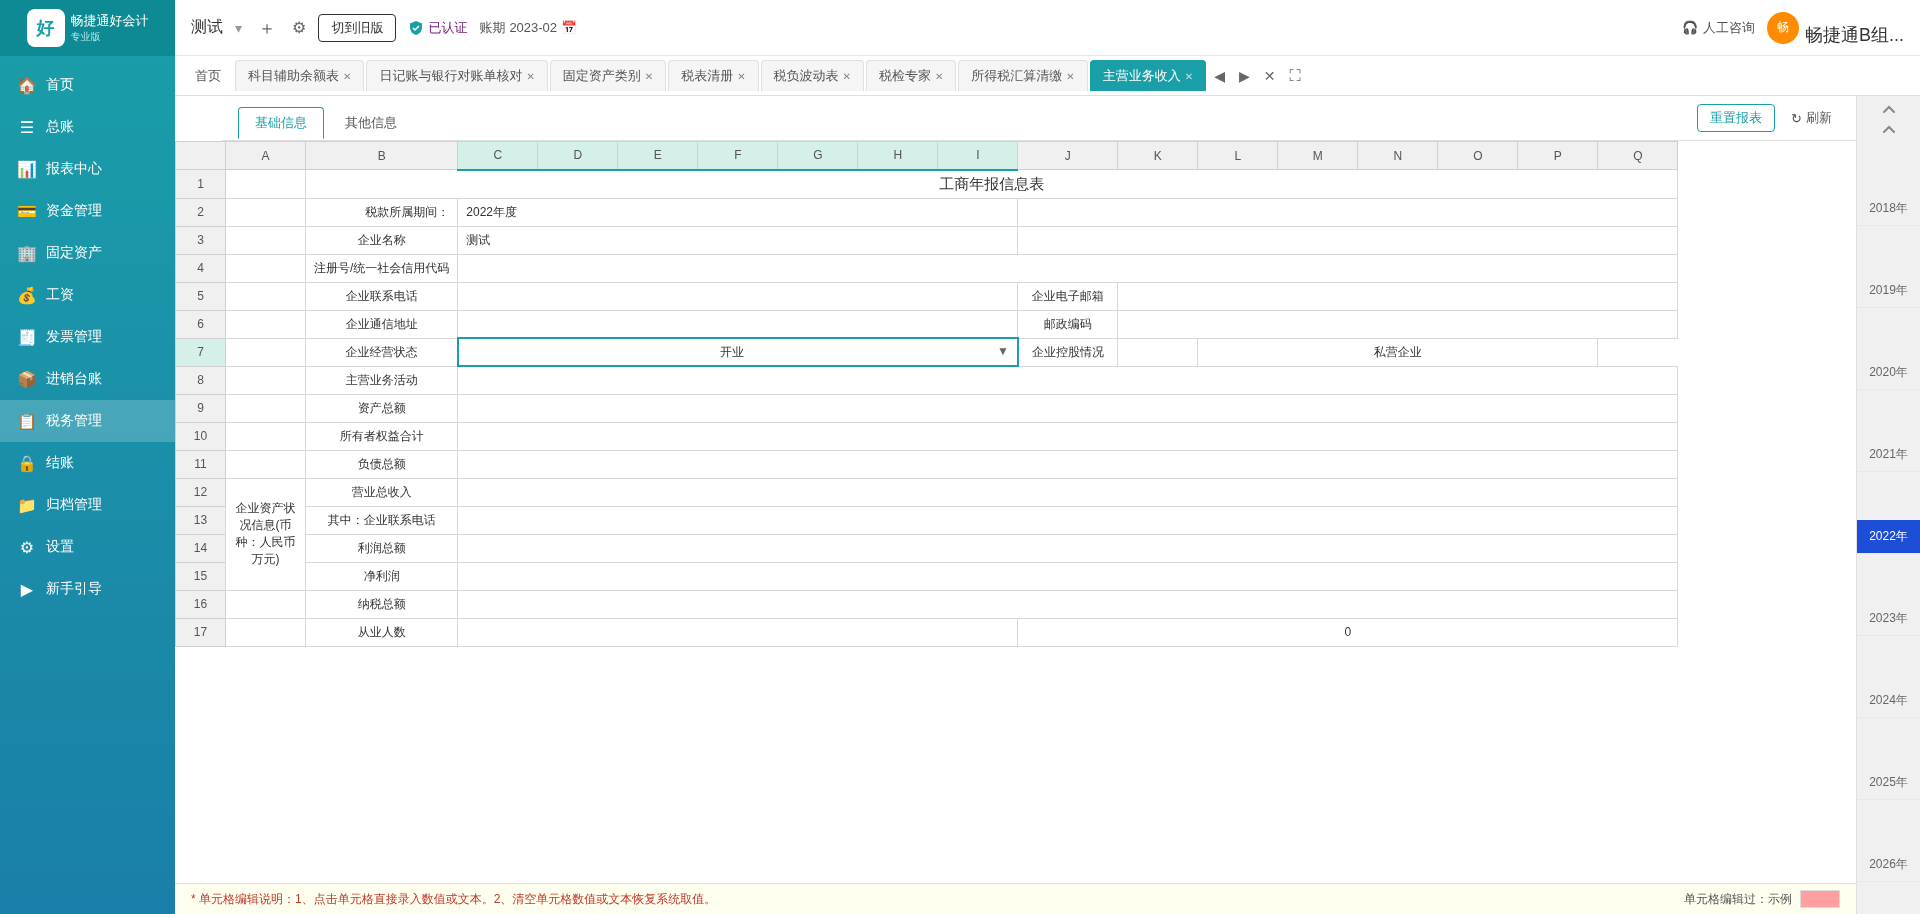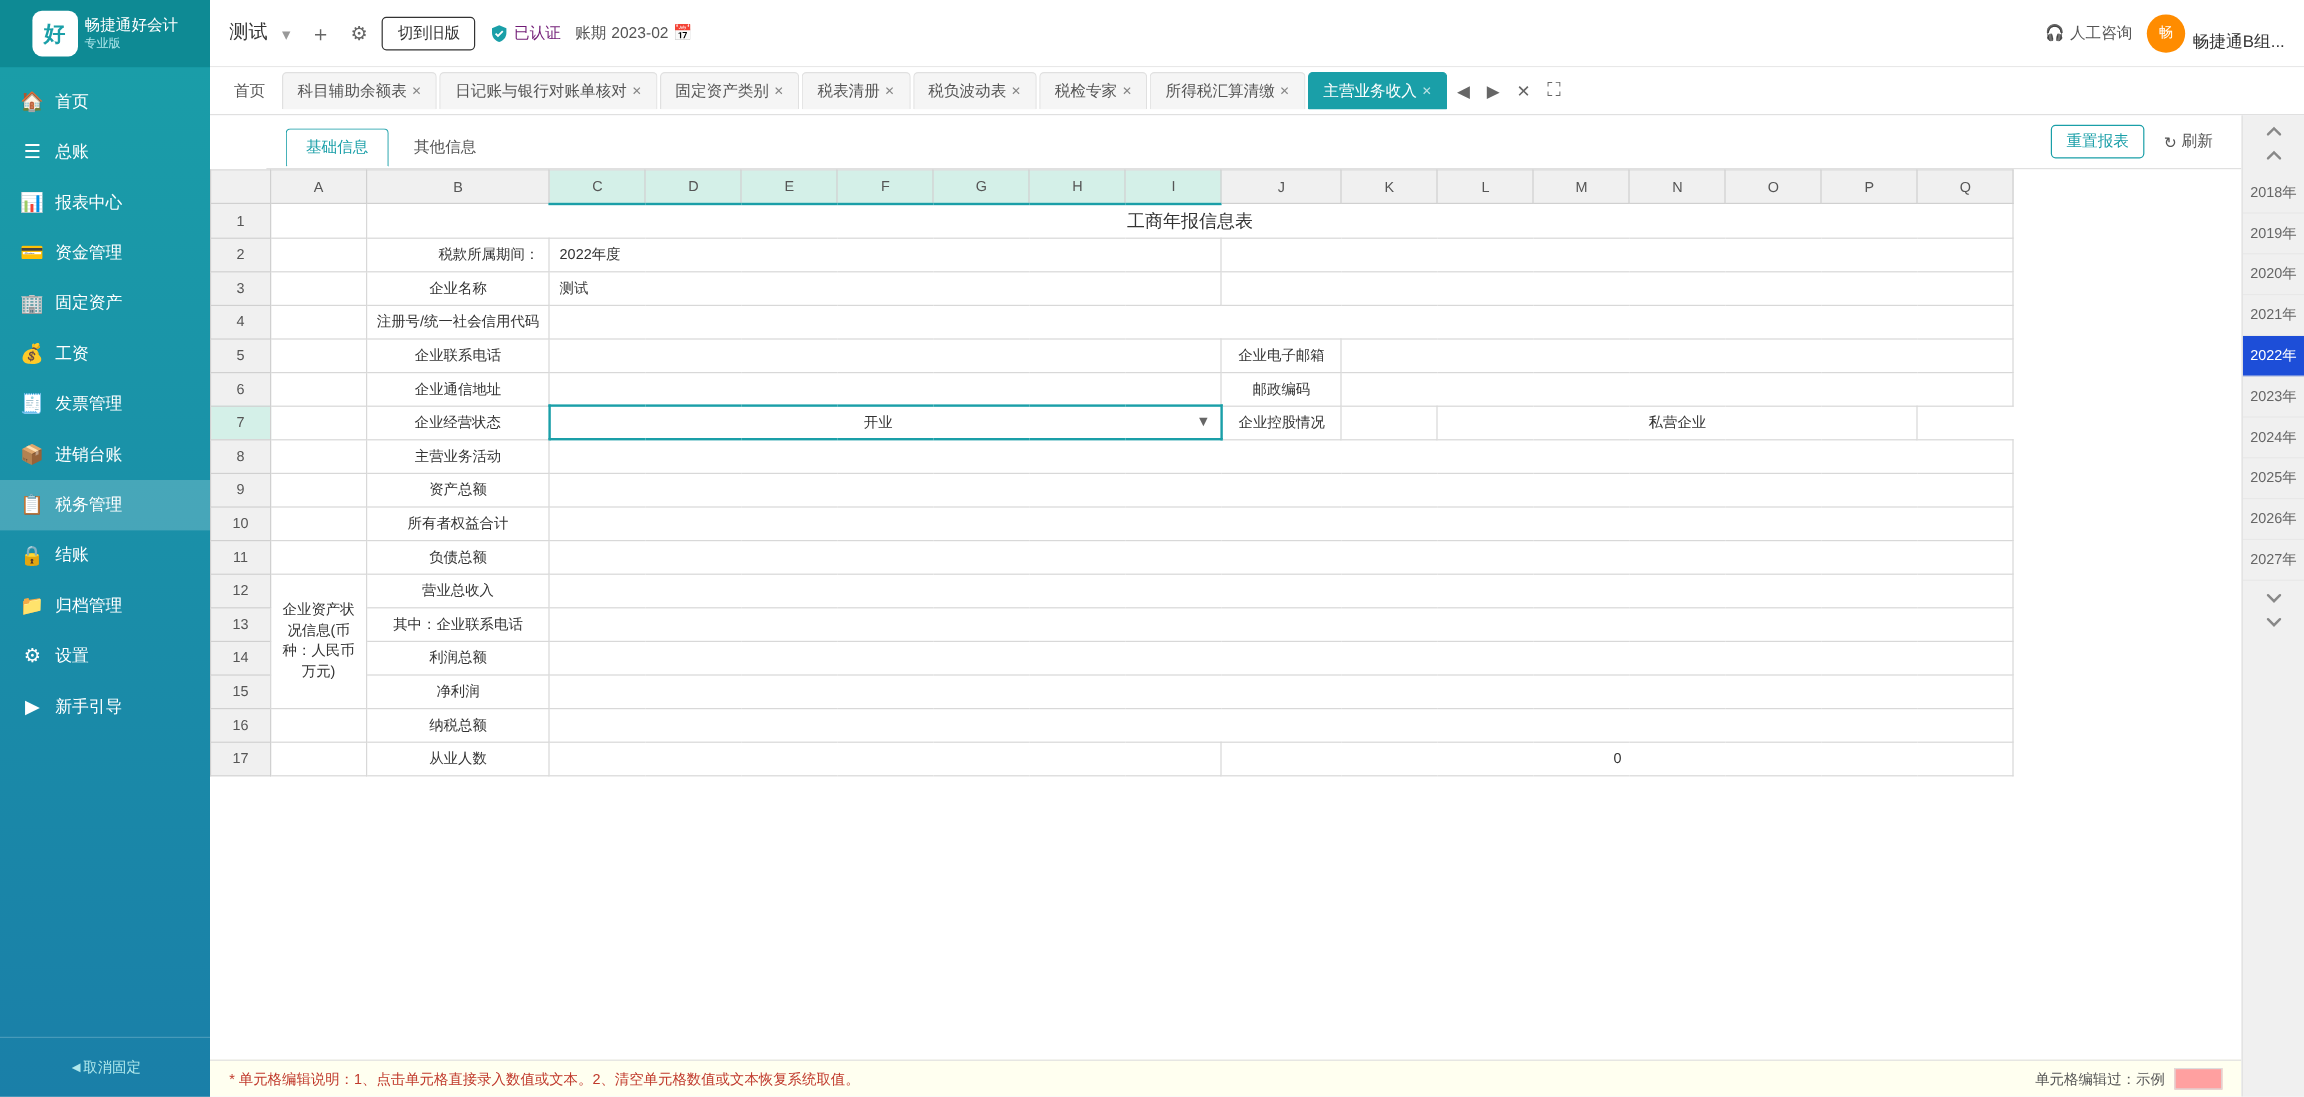--- a/index.html
+++ b/index.html
@@ -59,21 +59,21 @@
     .period-info { font-size: 13px; color: #555; display: flex; align-items: center; gap: 4px; }
     .topbar-spacer { flex: 1; }
     .consult-btn {
       display: flex; align-items: center; gap: 4px; color: #555; font-size: 13px; cursor: pointer;
     }
     .user-area { display: flex; align-items: center; gap: 6px; cursor: pointer; }
     .user-avatar {
       width: 32px; height: 32px; background: #ff8c00; border-radius: 50%;
       display: flex; align-items: center; justify-content: center; color: white; font-size: 12px;
     }
-    .user-name { font-size: 14px; color: #333; margin-top: 15px; }
+    .user-name { font-size: 18px; color: #333; margin-top: 15px; }
 
     
     .tabbar {
       height: 40px; background: white; display: flex; align-items: center;
       border-bottom: 1px solid #e0e0e0; padding: 0 8px; gap: 2px; overflow: hidden;
     }
     .tab-home { padding: 4px 12px; color: #555; font-size: 13px; cursor: pointer; }
     .tab-item {
       display: flex; align-items: center; gap: 4px; padding: 6px 12px;
       font-size: 13px; color: #555; cursor: pointer; border-radius: 4px 4px 0 0;
@@ -159,22 +159,22 @@
     }
     .status-example {
       display: flex; align-items: center; gap: 8px; color: #555;
     }
     .example-cell {
       width: 40px; height: 18px; background: #ffa0a0; border: 1px solid #ddd; display: inline-block;
     }
 
     
     .year-panel {
-      width: 52px; background: #f0f0f0; border-left: 1px solid #e0e0e0;
-      display: flex; flex-direction: column; align-items: center; overflow: hidden;
+      width: 64px; background: #f0f0f0; border-left: 1px solid #e0e0e0;
+      display: flex; flex-direction: column; align-items: center; overflow: hidden; gap: 48px;
     }
     .year-panel-nav {
       width: 100%; display: flex; flex-direction: column; align-items: center; padding: 4px 0;
     }
     .year-nav-btn {
       width: 36px; height: 20px; display: flex; align-items: center; justify-content: center;
       color: #888; cursor: pointer; font-size: 14px;
     }
     .year-item {
       width: 100%; padding: 8px 4px; text-align: center; font-size: 12px;
@@ -238,25 +238,20 @@
       <span class="nav-icon">📁</span>
       <span>归档管理</span>
     </div>
     <div class="sidebar-item">
       <span class="nav-icon">⚙</span>
       <span>设置</span>
     </div>
     <div class="sidebar-item">
       <span class="nav-icon">▶</span>
       <span>新手引导</span>
-    </div>
-  </div>
-  <div class="sidebar-bottom">
-    <div class="sidebar-pin">
-      <span>◄取消固定</span>
     </div>
   </div>
 </div>
 
 <div class="main">
 
   <div class="topbar">
     <span class="topbar-title">测试</span>
     <span class="topbar-arrow">▾</span>
     <span class="topbar-add">＋</span>

